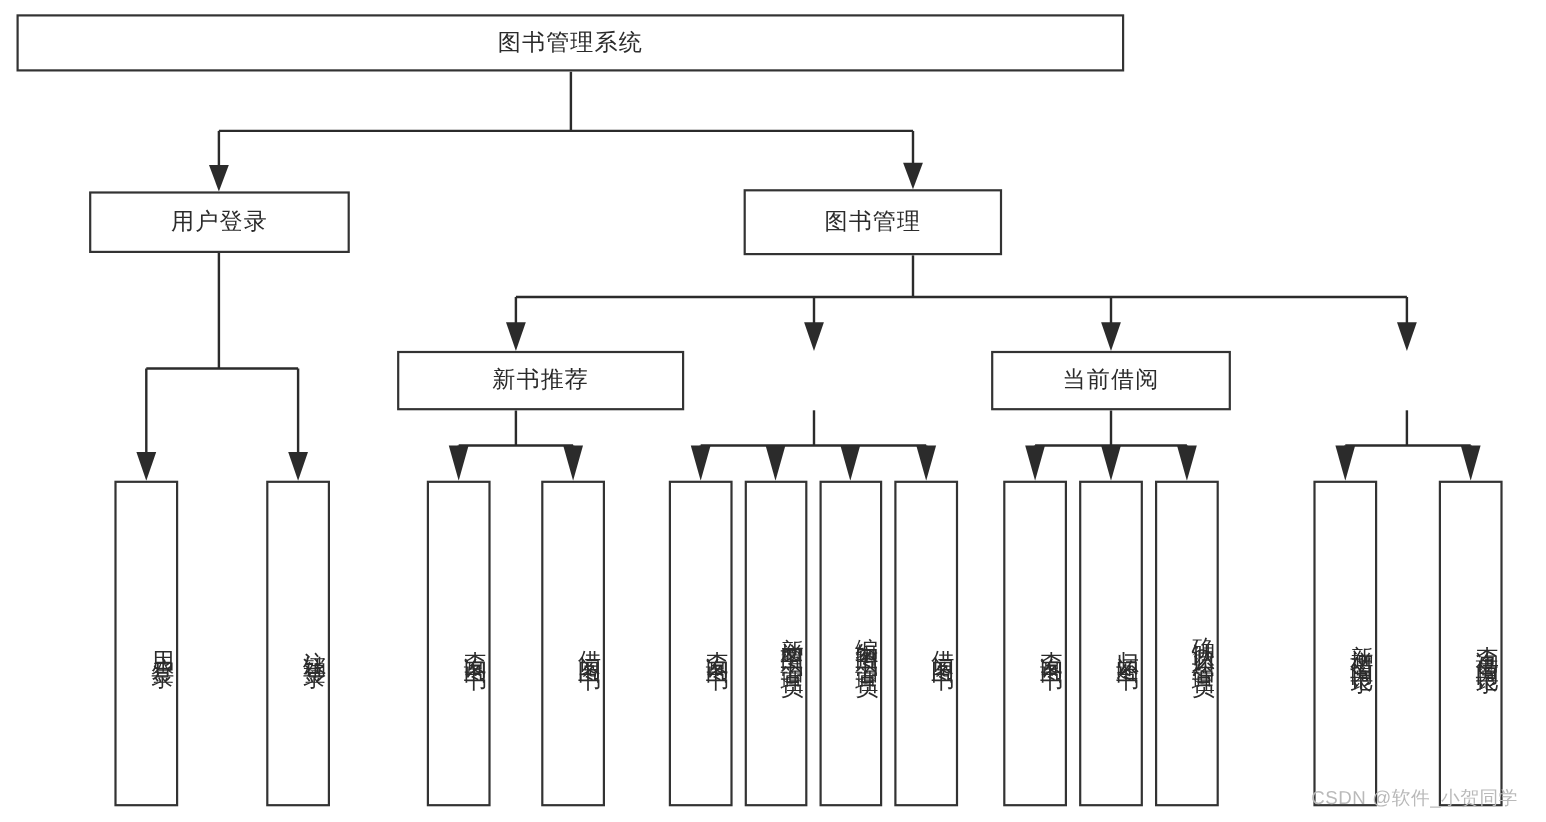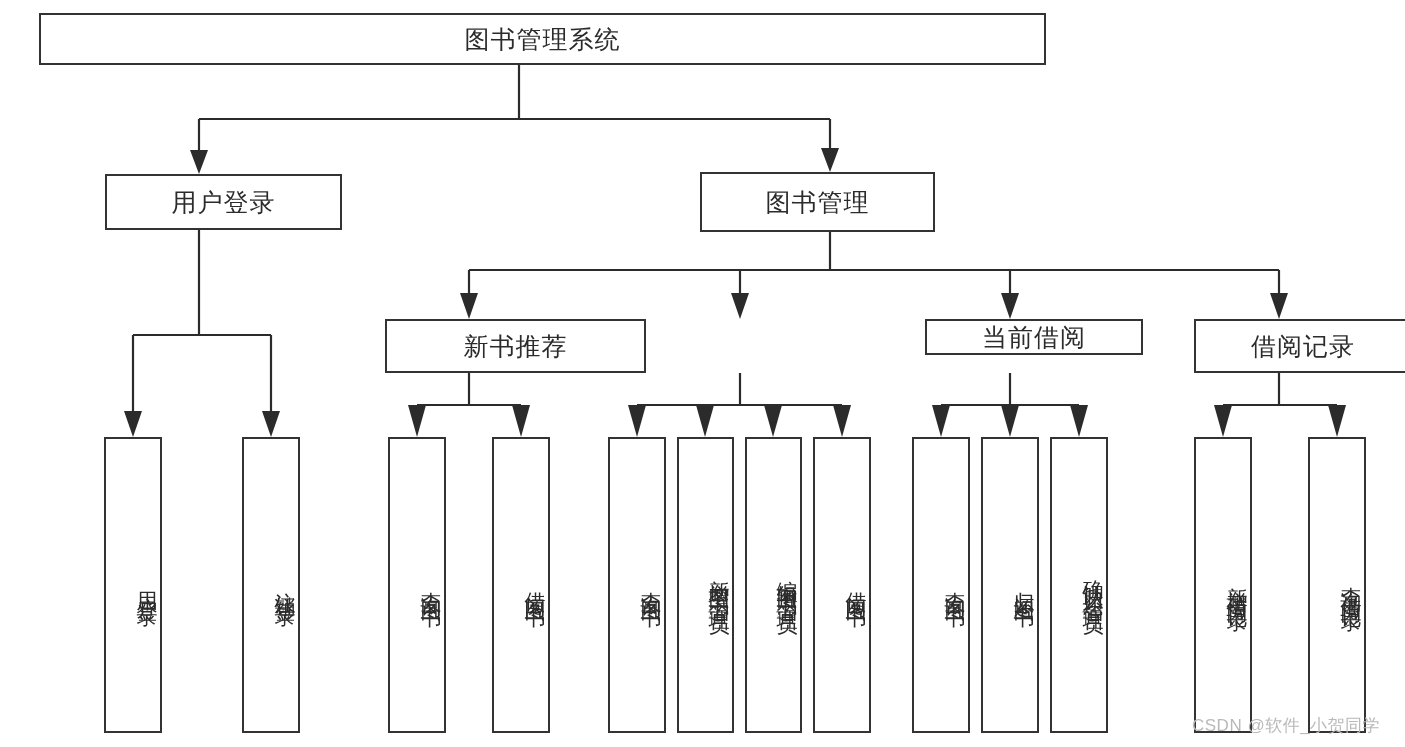--- a/index.html
+++ b/index.html
@@ -25,24 +25,23 @@
     box-sizing: border-box;
     background: #ffffff;
     border: 2px solid #333333;
     display: flex;
     align-items: center;
     justify-content: center;
     text-align: center;
     color: #2b2b2b;
   }
   .node.horiz {
-    font-size: 25px;
+    font-size: 21px;
     letter-spacing: 1px;
     line-height: 1.2;
-    margin-left: 24px;
   }
   .node.vert {
     writing-mode: vertical-rl;
     text-orientation: upright;
     font-size: 21px;
     letter-spacing: 5px;
     line-height: 1.25;
     padding-top: 6px;
     padding-bottom: 6px;
     align-items: flex-start;
@@ -161,27 +160,24 @@
 
   <div class="node horiz" style="left:676px; top:172px; width:235px; height:60px;">
     <span>图书管理</span>
   </div>
 
   <div class="node horiz" style="left:361px; top:319px; width:261px; height:54px;">
     <span>新书推荐</span>
   </div>
 
 
-  <div class="node horiz" style="left:901px; top:319px; width:218px; height:36px;">
+  <div class="node horiz" style="left:901px; top:319px; width:218px; height:54px;">
     <span>当前借阅</span>
   </div>
 
-  <div class="node horiz" style="left:1170px; top:319px; width:218px; height:54px;">
-    <span>借阅记录</span>
-  </div>
 
   <div class="node vert" style="left:104px; top:437px; width:58px; height:296px;">
     <span>用户登录</span>
   </div>
   <div class="node vert" style="left:242px; top:437px; width:58px; height:296px;">
     <span>注销登录</span>
   </div>
 
   <div class="node vert" style="left:388px; top:437px; width:58px; height:296px;">
     <span>查询图书</span>

